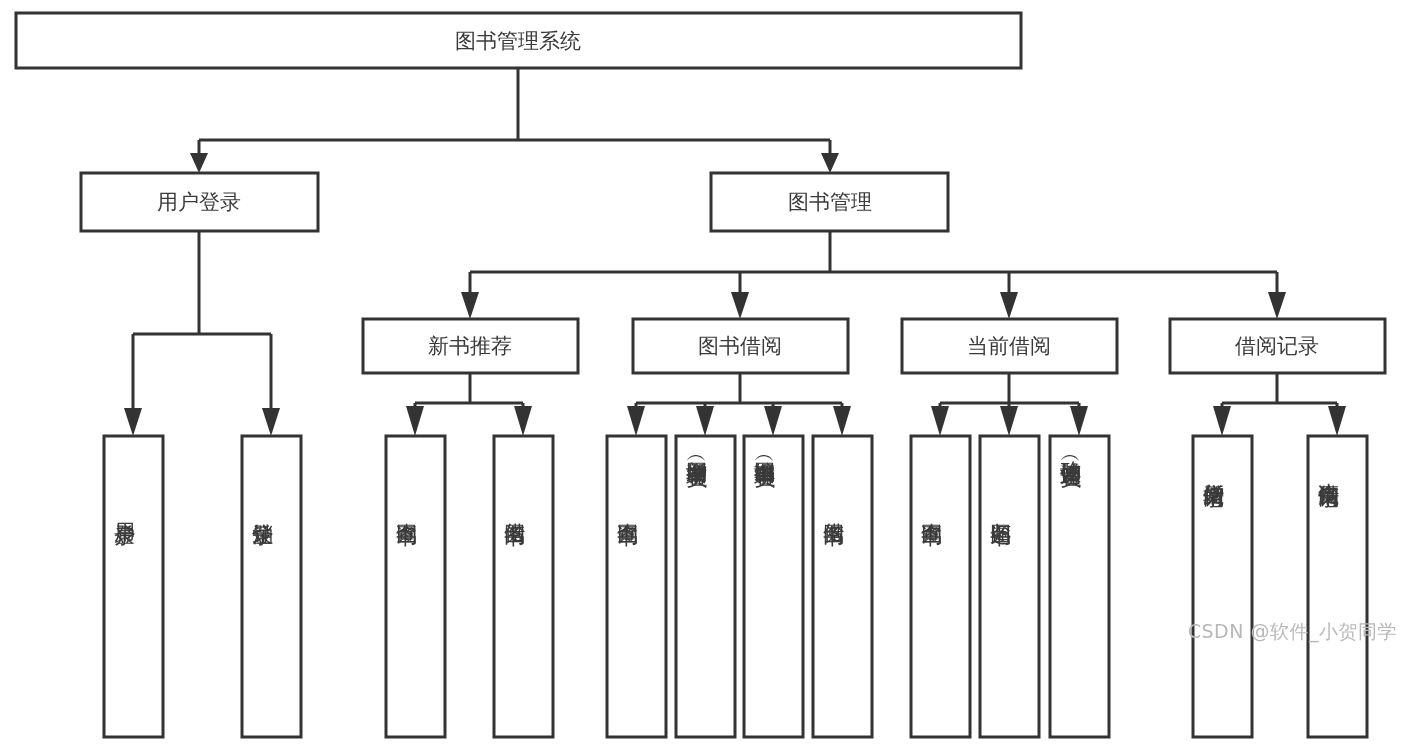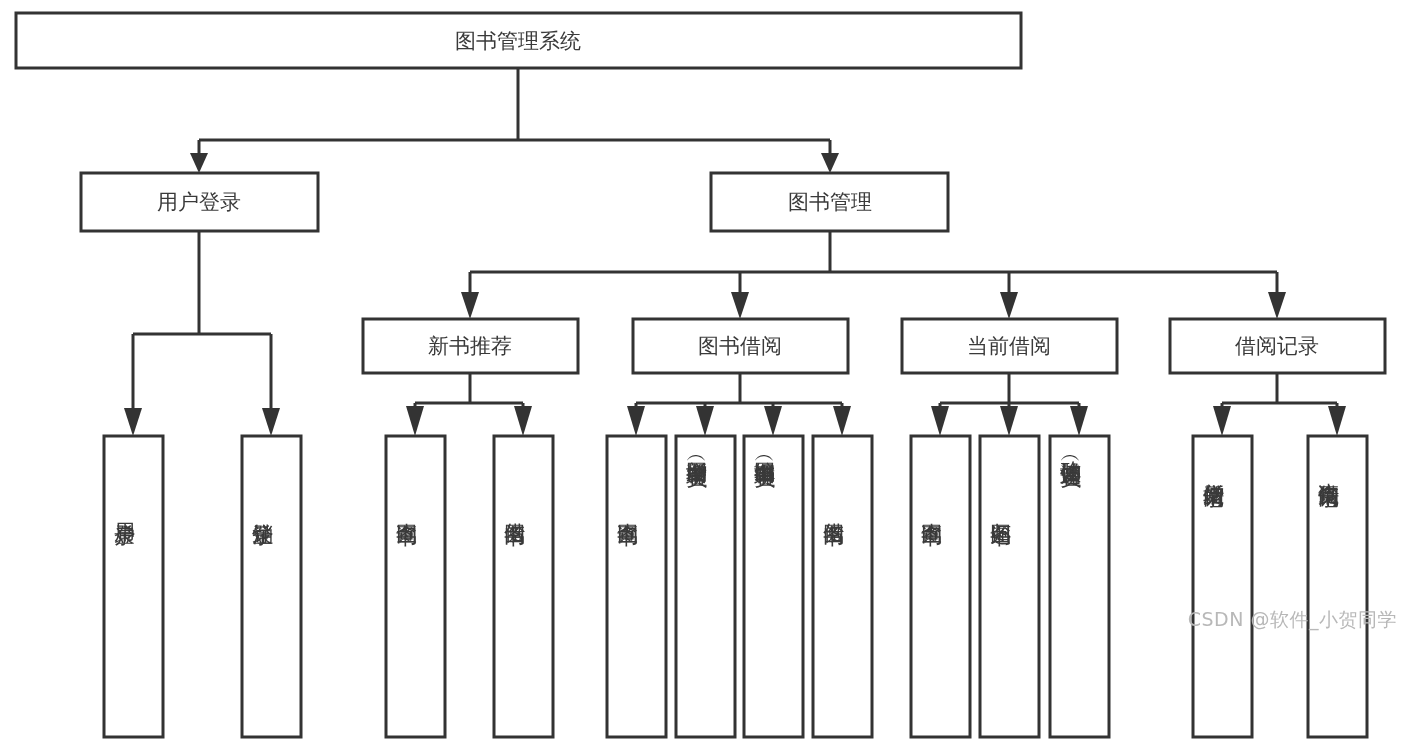--- a/index.html
+++ b/index.html
@@ -55,21 +55,21 @@
     line-height: 1.18;
     color: #3a3a3a;
     letter-spacing: 1px;
     text-align: left;
     white-space: nowrap;
     pointer-events: none;
   }
   .watermark {
     position: absolute;
     right: 8px;
-    bottom: 20px;
+    bottom: 8px;
     font-family: "DejaVu Sans", "Liberation Sans", sans-serif;
     font-size: 19px;
     color: #b8b8b8;
     white-space: nowrap;
     letter-spacing: 0.5px;
   }
 </style>
 </head>
 <body>
 

